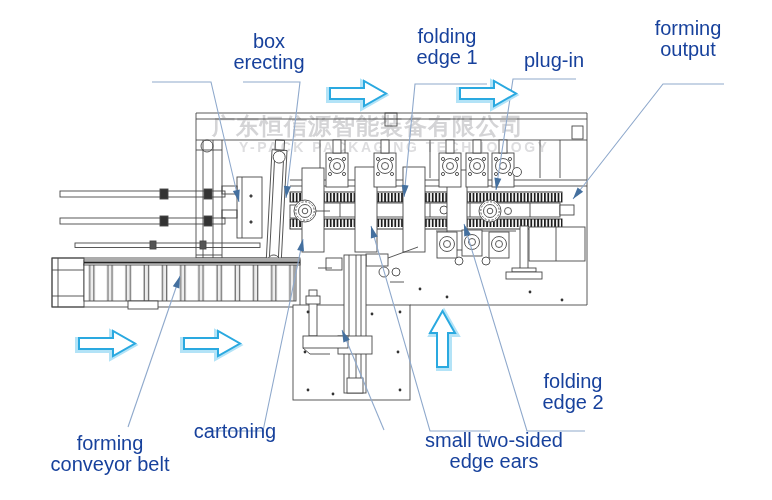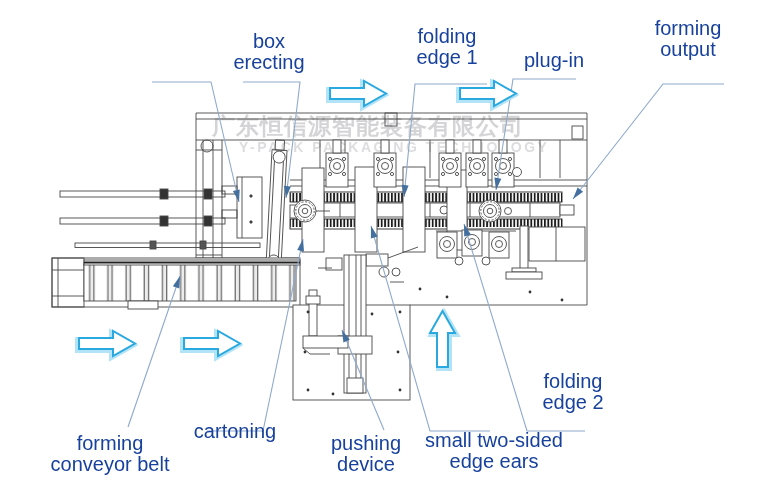--- a/index.html
+++ b/index.html
@@ -263,24 +263,20 @@
     <span>forming</span>
     <span>output</span>
   </div>
   <div class="lbl" style="left:110px;top:433px">
     <span>forming</span>
     <span>conveyor belt</span>
   </div>
   <div class="lbl" style="left:235px;top:421px">
     <span>cartoning</span>
   </div>
-  <div class="lbl" style="left:366px;top:433px">
-    <span>pushing</span>
-    <span>device</span>
-  </div>
   <div class="lbl" style="left:494px;top:430px">
     <span>small two-sided</span>
     <span>edge ears</span>
   </div>
   <div class="lbl" style="left:573px;top:371px">
     <span>folding</span>
     <span>edge 2</span>
   </div>
 
 </div>

